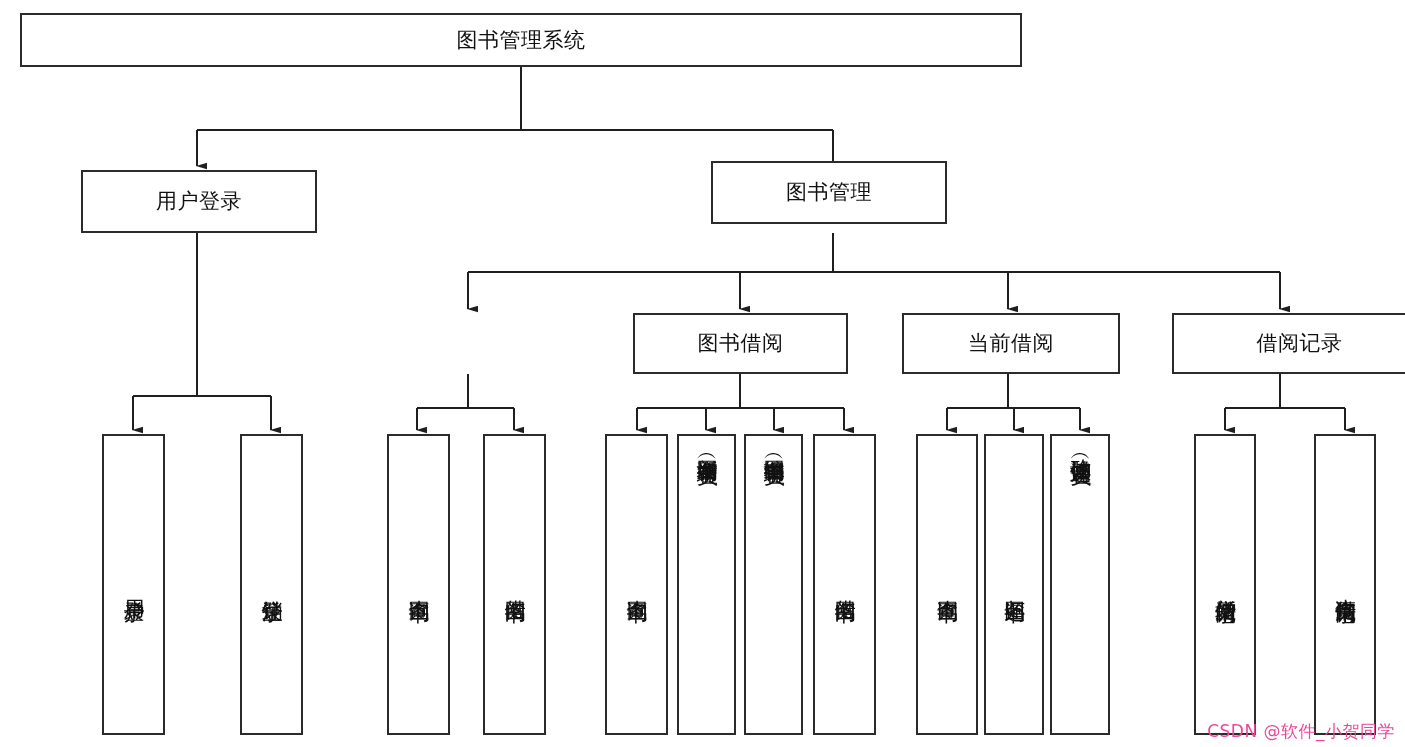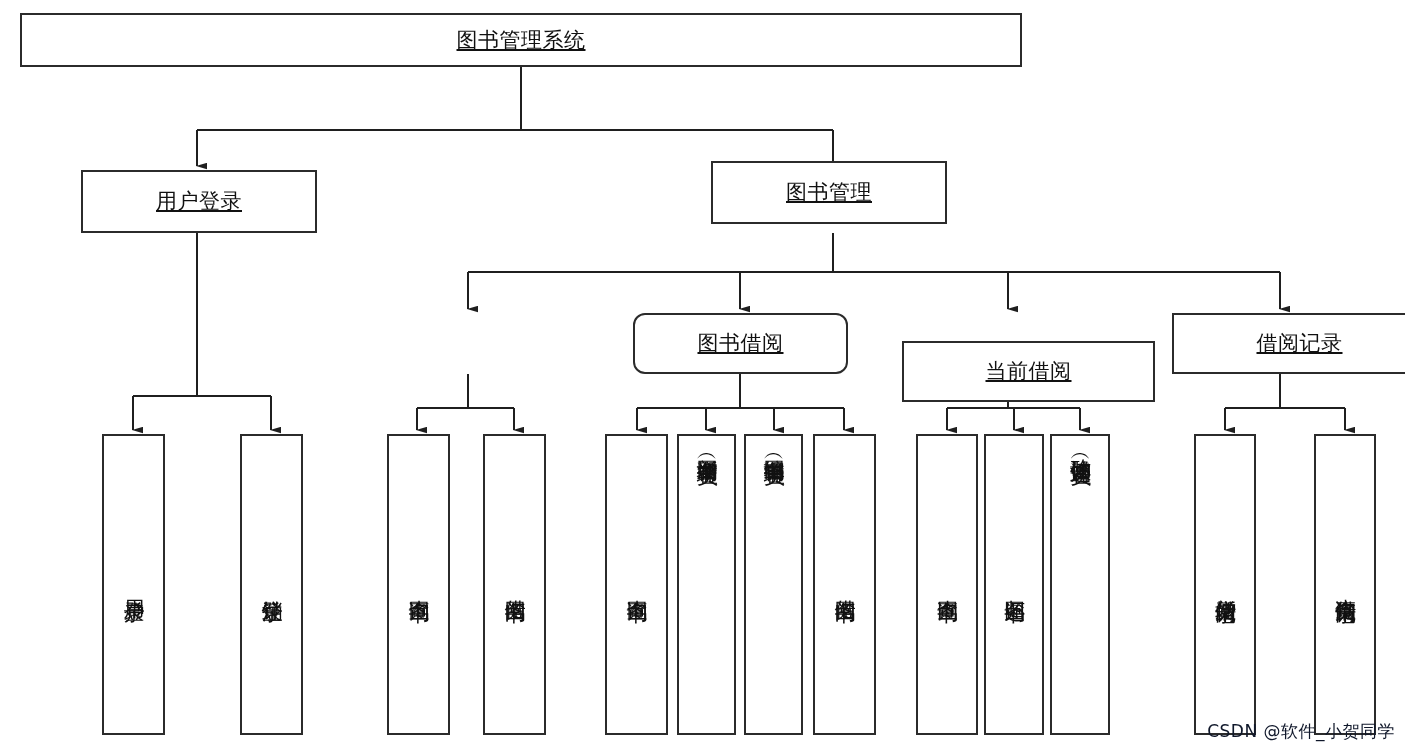--- a/index.html
+++ b/index.html
@@ -40,21 +40,20 @@
   .node .label {
     display: block;
     text-align: center;
     line-height: 1.0;
     white-space: nowrap;
   }
   
   .node.h .label {
     font-size: 21px;
     letter-spacing: 0.5px;
-    text-decoration: underline;
   }
   
   .node.v {
     align-items: flex-start;
     justify-content: center;
     padding-top: 6px;
   }
   .node.v .label {
     writing-mode: vertical-rl;
     text-orientation: upright;
@@ -67,21 +66,21 @@
   
   .node.v.center {
     align-items: center;
     padding-top: 0;
   }
   #watermark {
     position: absolute;
     right: 10px;
     bottom: 4px;
     font-size: 17px;
-    color: #0f172a;
+    color: #ec4899;
     letter-spacing: 0.5px;
     z-index: 3;
     white-space: nowrap;
   }
 </style>
 </head>
 <body>
 
 <div id="canvas">
 
@@ -141,25 +140,25 @@
 
   <div class="node h" style="left:81px; top:170px; width:236px; height:63px;">
     <span class="label">用户登录</span>
   </div>
 
   <div class="node h" style="left:711px; top:161px; width:236px; height:63px;">
     <span class="label">图书管理</span>
   </div>
 
 
-  <div class="node h" style="left:633px; top:313px; width:215px; height:61px;border-radius:12px;">
+  <div class="node h" style="left:633px; top:313px; width:215px; height:61px;">
     <span class="label">图书借阅</span>
   </div>
 
-  <div class="node h" style="left:902px; top:313px; width:253px; height:61px;margin-top:28px;">
+  <div class="node h" style="left:902px; top:313px; width:218px; height:61px;">
     <span class="label">当前借阅</span>
   </div>
 
   <div class="node h" style="left:1172px; top:313px; width:255px; height:61px;">
     <span class="label">借阅记录</span>
   </div>
 
   <div class="node v center" style="left:102px; top:434px; width:63px; height:301px;">
     <span class="label">用户登录</span>
   </div>

